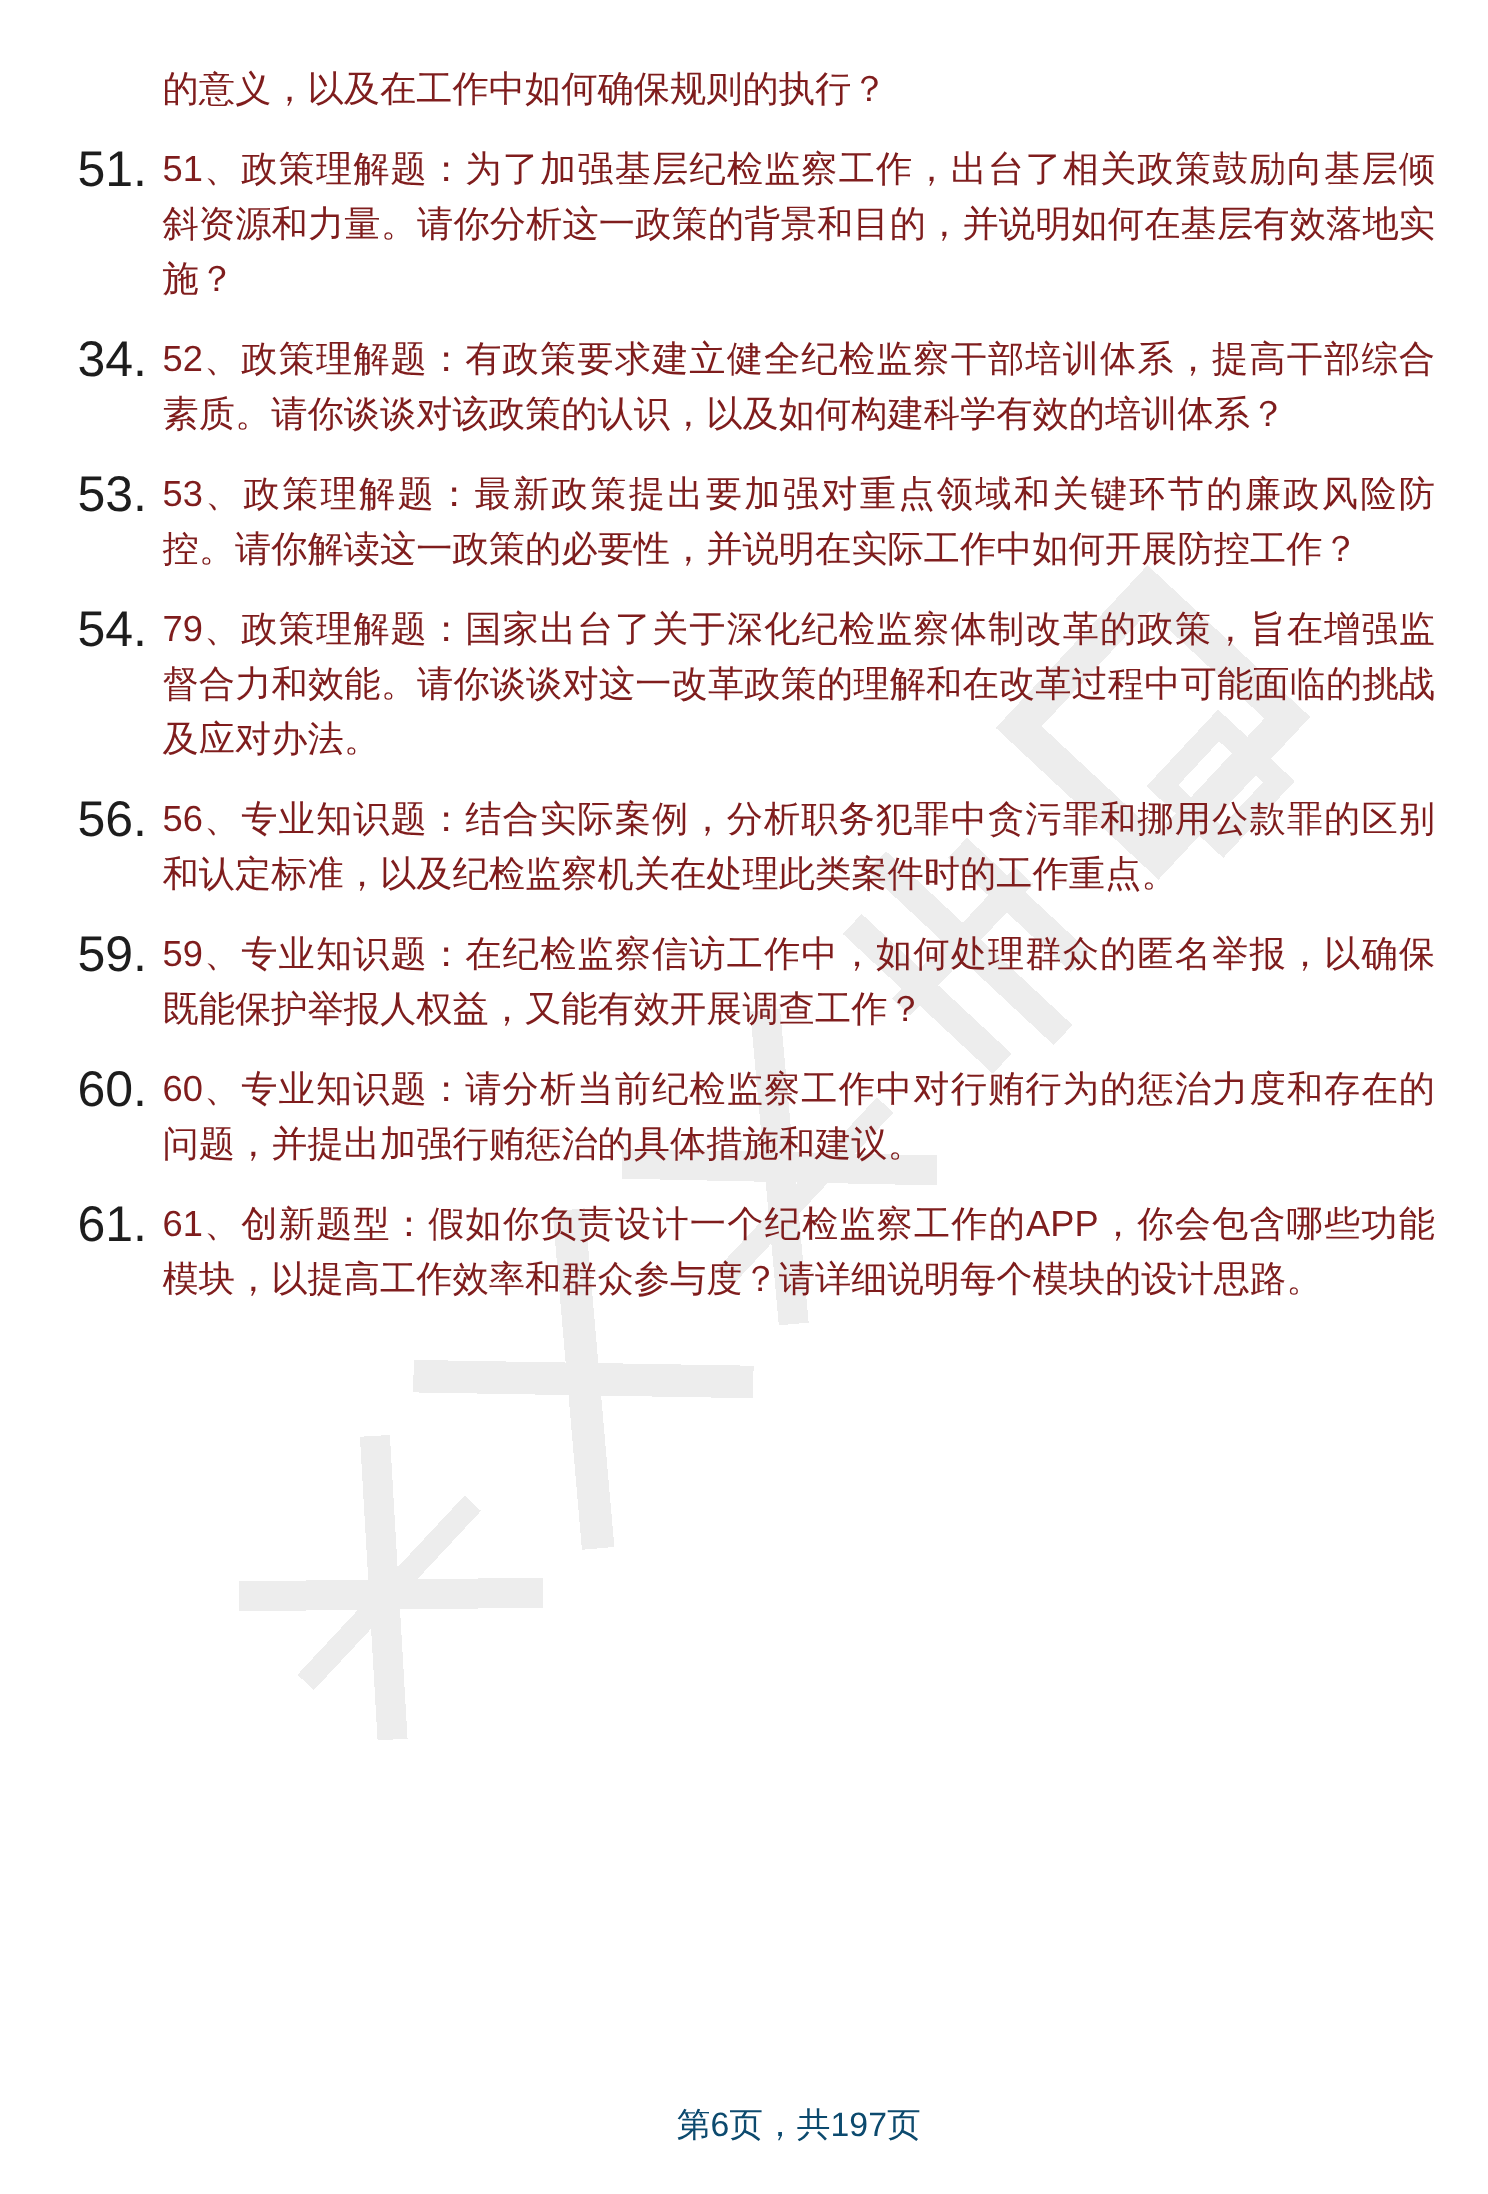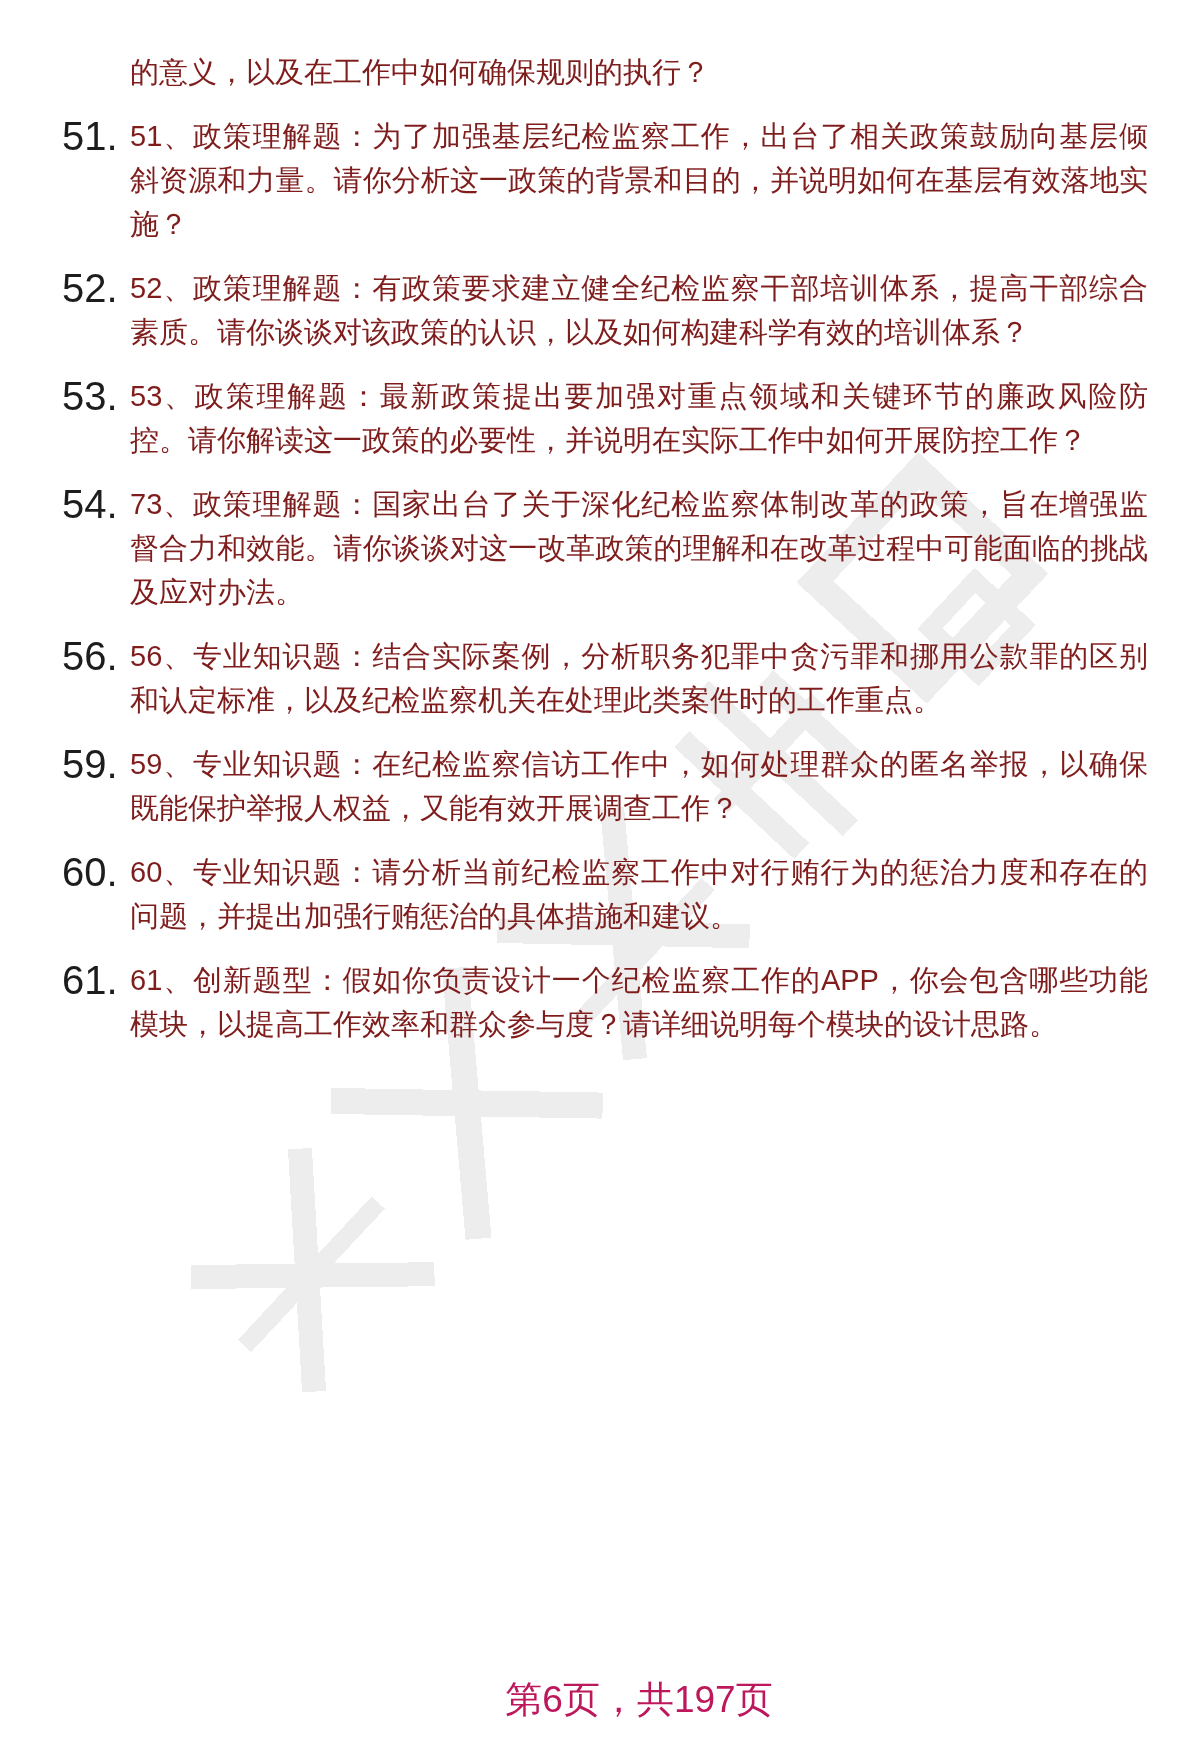--- a/index.html
+++ b/index.html
@@ -43,23 +43,23 @@
     line-height: 44px;
     white-space: nowrap;
     color: #1d1d1d;
   }
   .page-footer {
     position: absolute;
     left: 130px;
     top: 1684px;
     width: 1018px;
     text-align: center;
-    font-size: 37px;
+    font-size: 27px;
     line-height: 32px;
-    color: #be185d;
+    color: #0c4a6e;
     z-index: 1;
   }
 </style>
 </head>
 <body>
 
 <svg class="watermark" width="1190" height="1755" viewBox="0 0 1190 1755" shape-rendering="crispEdges" aria-hidden="true">
   <g transform="translate(625,935) rotate(-47)" stroke="#ededed" fill="none">
 
     <rect x="388" y="-102" width="152" height="152" stroke-width="26"></rect>
@@ -86,32 +86,32 @@
 <div class="content">
 
   <p class="para">的意义，以及在工作中如何确保规则的执行？</p>
 
   <div class="item">
     <span class="num">51.</span>
     <p class="para">51、政策理解题：为了加强基层纪检监察工作，出台了相关政策鼓励向基层倾斜资源和力量。请你分析这一政策的背景和目的，并说明如何在基层有效落地实施？</p>
   </div>
 
   <div class="item">
-    <span class="num">52.</span>
+    <span class="num">34.</span>
     <p class="para">52、政策理解题：有政策要求建立健全纪检监察干部培训体系，提高干部综合素质。请你谈谈对该政策的认识，以及如何构建科学有效的培训体系？</p>
   </div>
 
   <div class="item">
     <span class="num">53.</span>
     <p class="para">53、政策理解题：最新政策提出要加强对重点领域和关键环节的廉政风险防控。请你解读这一政策的必要性，并说明在实际工作中如何开展防控工作？</p>
   </div>
 
   <div class="item">
     <span class="num">54.</span>
-    <p class="para">73、政策理解题：国家出台了关于深化纪检监察体制改革的政策，旨在增强监督合力和效能。请你谈谈对这一改革政策的理解和在改革过程中可能面临的挑战及应对办法。</p>
+    <p class="para">79、政策理解题：国家出台了关于深化纪检监察体制改革的政策，旨在增强监督合力和效能。请你谈谈对这一改革政策的理解和在改革过程中可能面临的挑战及应对办法。</p>
   </div>
 
 
   <div class="item">
     <span class="num">56.</span>
     <p class="para">56、专业知识题：结合实际案例，分析职务犯罪中贪污罪和挪用公款罪的区别和认定标准，以及纪检监察机关在处理此类案件时的工作重点。</p>
   </div>
 
 
 

